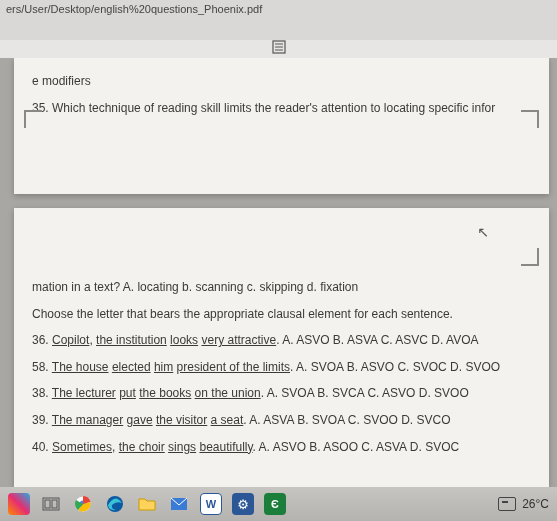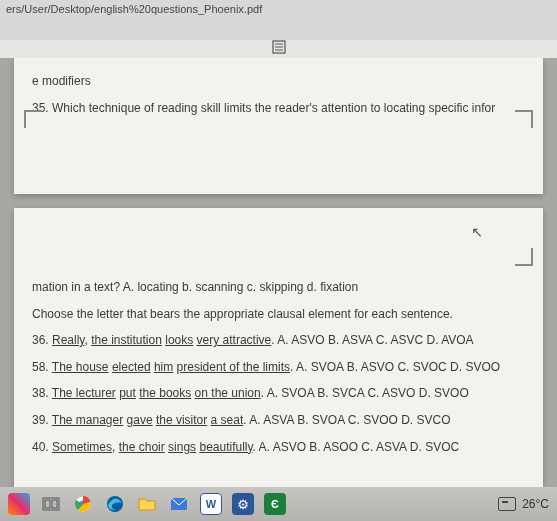--- a/index.html
+++ b/index.html
@@ -10,21 +10,21 @@
   .toolbar { height:36px; background:#e7e6e4; display:flex; align-items:center; gap:4px; padding:0 6px; border-bottom:1px solid #c8c7c5; font-size:12px; color:#444;flex-direction:column; }
   .tb-btn { height:26px; min-width:26px; display:flex; align-items:center; justify-content:center; border-radius:3px; background:transparent; border:none; cursor:pointer; color:#333; }
   .tb-sq { border:1px solid #9a9896; width:26px; }
   .divider { width:1px; height:20px; background:#c0bfbd; margin:0 4px; }
   .ask { padding:0 8px; font-size:12px; }
   .pagebox { width:32px; height:22px; border:1px solid #9a9896; background:#fff; text-align:center; font-size:12px; color:#333; }
   .oftxt { font-size:12px; color:#555; margin-left:4px; }
   .right { margin-left:auto; display:flex; align-items:center; gap:4px; }
 
   .viewport { position:absolute; top:58px; bottom:34px; left:0; right:0; background:#a9a7a4; overflow:hidden; }
-  .page { position:absolute; left:14px; right:14px; background:#f4f2ef; box-shadow:0 2px 6px rgba(0,0,0,.25); padding:14px 18px; color:#3a3936; font-size:12px; line-height:1.55; }
+  .page { position:absolute; left:14px; right:8px; background:#f4f2ef; box-shadow:0 2px 6px rgba(0,0,0,.25); padding:14px 18px; color:#3a3936; font-size:12px; line-height:1.55; }
   .page1 { top:0; height:136px; }
   .page2 { top:150px; bottom:0; }
   .corner { position:absolute; width:18px; height:18px; border:2px solid #8a8886; }
   .page1 .c-tl { top:52px; left:10px; border-right:none; border-bottom:none; }
   .page1 .c-tr { top:52px; right:10px; border-left:none; border-bottom:none; }
   .page2 .c-br { top:40px; right:10px; border-left:none; border-top:none; }
   .qline { margin-bottom:8px; }
   .ptxt { color:#3c3a37; }
   .u { text-decoration:underline; }
   .cursor { position:absolute; right:60px; top:14px; font-size:14px; color:#555; }
@@ -108,21 +108,21 @@
   </div>
 
   <div class="page page2">
     <span class="cursor">↖</span>
     <span class="corner c-br"></span>
     <div style="height:56px"></div>
     <div class="qline ptxt">mation in a text? A. locating b. scanning c. skipping d. fixation</div>
     <div class="qline ptxt" style="margin-top:2px">Choose the letter that bears the appropriate clausal element for each sentence.</div>
 
     <div class="qline ptxt" style="margin-top:8px">
-      <span>36. </span><span class="u">Really</span><span>, </span><span class="u">the institution</span><span> </span><span class="u">looks</span><span> </span><span class="u">very attractive</span><span>. A. ASVO B. ASVA C. ASVC D. AVOA</span>
+      <span>36. </span><span class="u">Copilot</span><span>, </span><span class="u">the institution</span><span> </span><span class="u">looks</span><span> </span><span class="u">very attractive</span><span>. A. ASVO B. ASVA C. ASVC D. AVOA</span>
     </div>
     <div class="qline ptxt">
       <span>58. </span><span class="u">The house</span><span> </span><span class="u">elected</span><span> </span><span class="u">him</span><span> </span><span class="u">president of the limits</span><span>. A. SVOA B. ASVO C. SVOC D. SVOO</span>
     </div>
     <div class="qline ptxt">
       <span>38. </span><span class="u">The lecturer</span><span> </span><span class="u">put</span><span> </span><span class="u">the books</span><span> </span><span class="u">on the union</span><span>. A. SVOA B. SVCA C. ASVO  D. SVOO</span>
     </div>
     <div class="qline ptxt">
       <span>39. </span><span class="u">The manager</span><span> </span><span class="u">gave</span><span> </span><span class="u">the visitor</span><span> </span><span class="u">a seat</span><span>. A. ASVA  B. SVOA  C. SVOO D. SVCO</span>
     </div>

